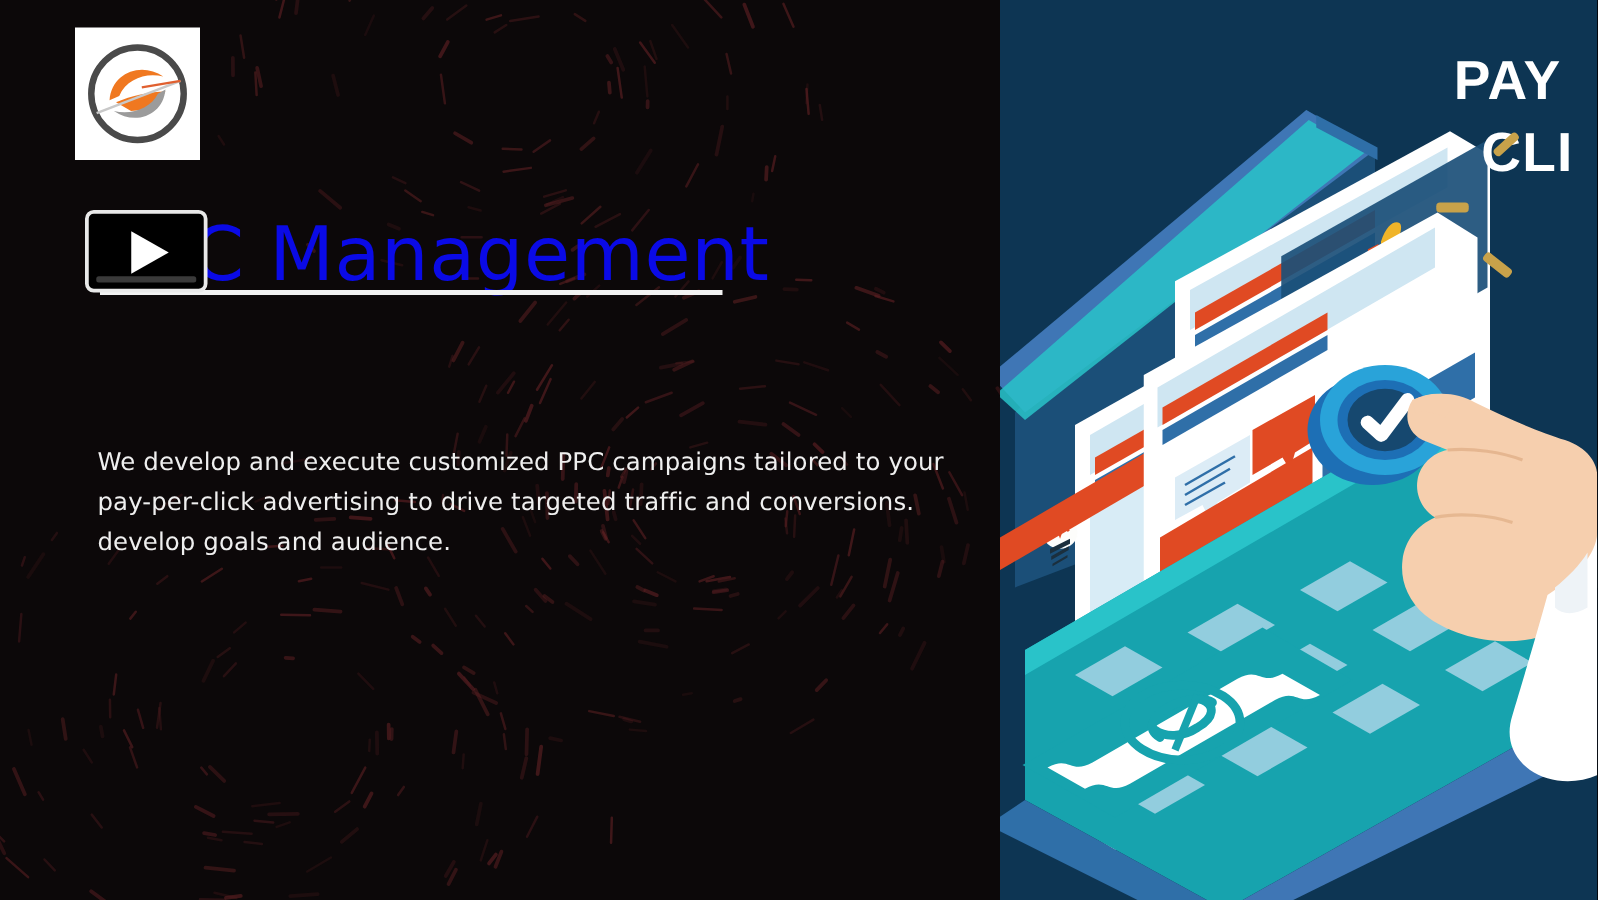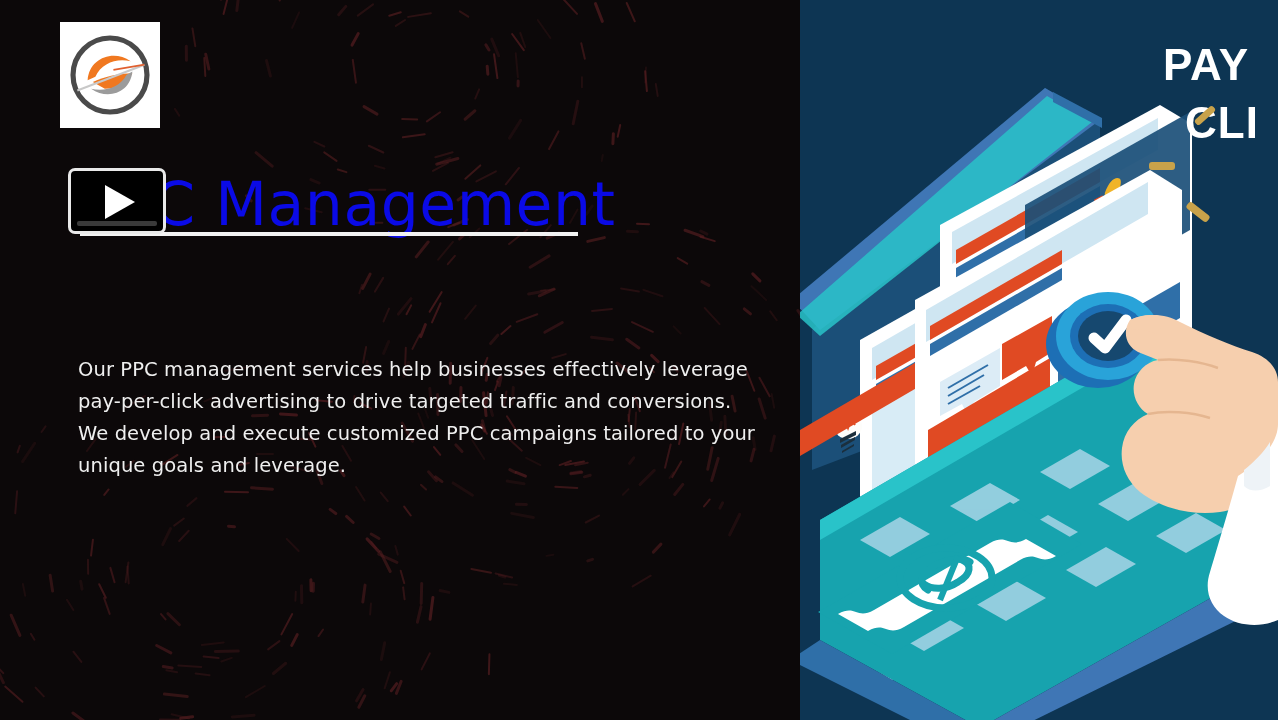--- a/index.html
+++ b/index.html
@@ -417,24 +417,23 @@
         <span class="ul"></span>
       </span>
     </div>
 
     <div id="video-overlay">
       <span class="play-tri"></span>
       <span class="scrub"></span>
     </div>
 
     <div id="body-copy">
-      <p> Our PPC management services  help businesses  effectively  leverage</p>
+      <p>We develop and execute  customized  PPC campaigns tailored to your</p>
       <p>pay-per-click  advertising  to  drive targeted  traffic  and conversions.</p>
-      <p>We develop and execute  customized  PPC campaigns tailored to your</p>
-      <p>unique goals and leverage.</p>
+      <p>develop goals and audience.</p>
     </div>
   </div>
 
   <div id="right-panel">
     <svg id="art" viewBox="0 0 478 720">
       <defs>
         <clipPath id="panelClip">
             <rect x="0" y="0" width="478" height="720"></rect>
           </clipPath>
       </defs>

